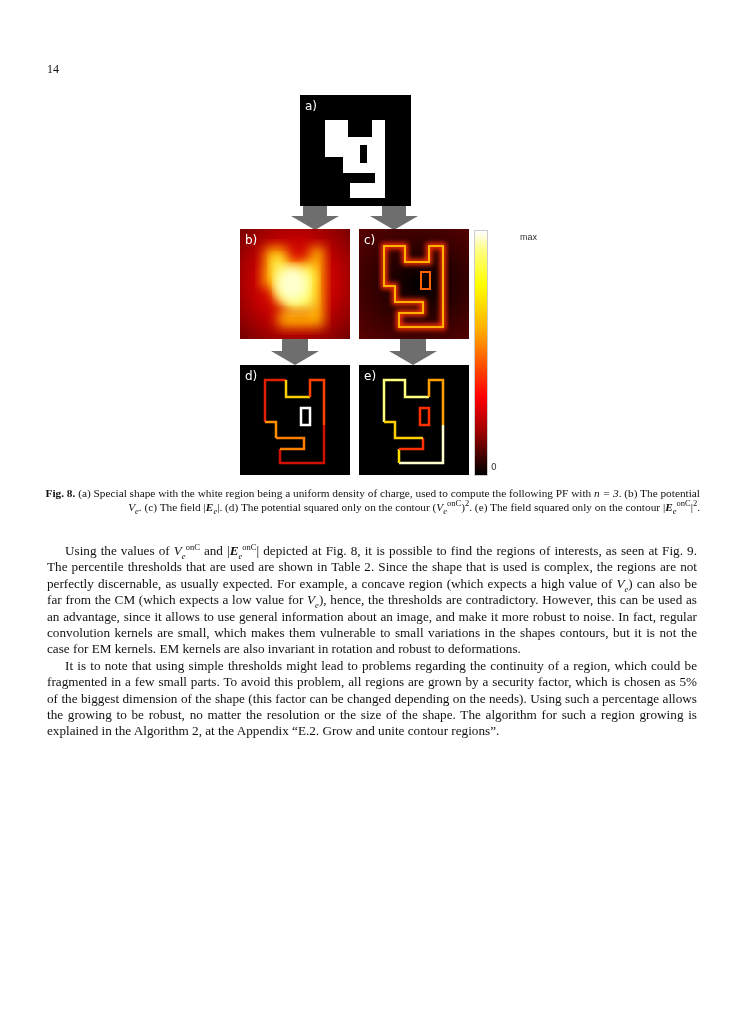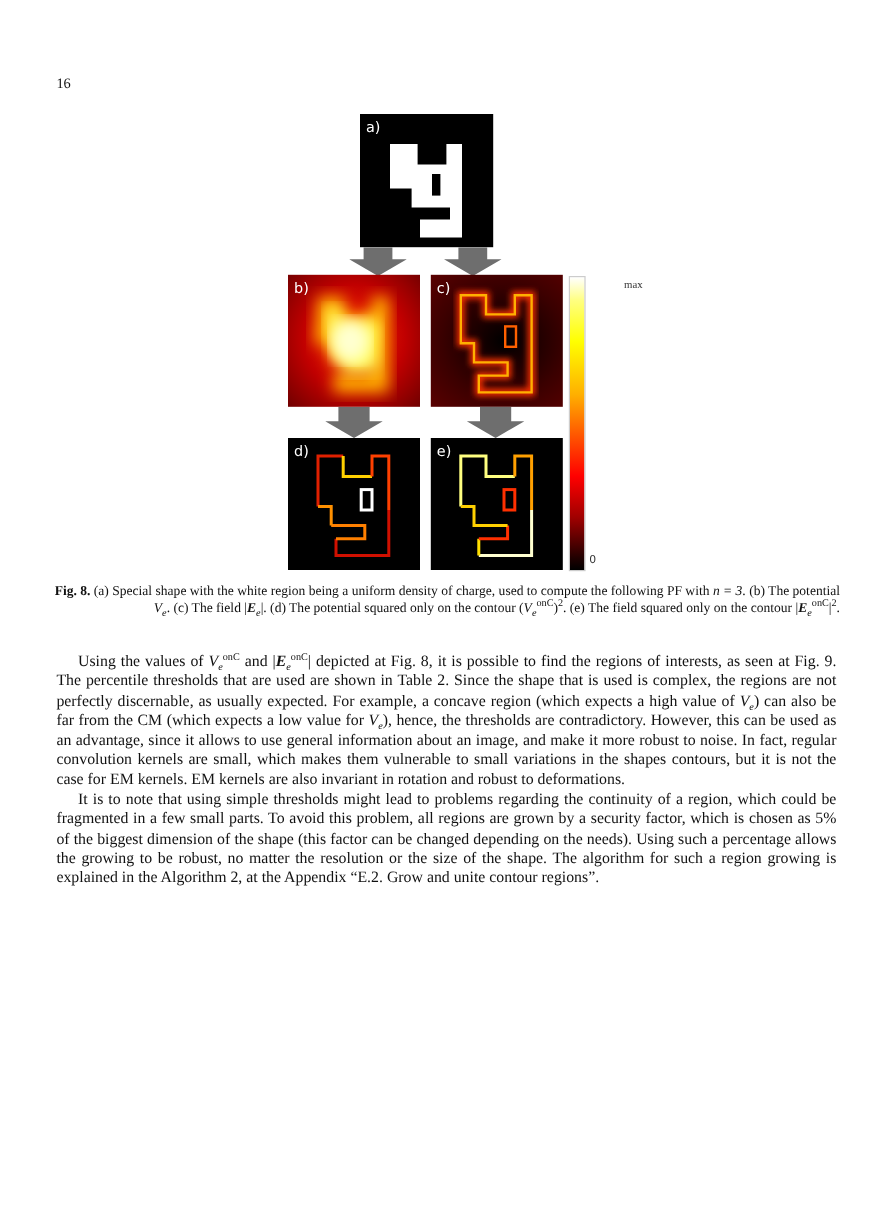--- a/index.html
+++ b/index.html
@@ -11,36 +11,36 @@
   .panel svg { position:absolute; left:0; top:0; }
   .plabel { position:absolute; left:5px; top:4px; color:#fff;
             font-family:"DejaVu Sans", sans-serif; font-size:12px; }
   .arrow { position:absolute; }
   .arrow-label { position:absolute; color:#fff; font-family:"DejaVu Serif", serif;
                  font-size:12px; text-align:center; width:100%; top:1px; font-style:italic; }
   .arrow-label.up { font-style:normal; font-family:"DejaVu Sans Mono", monospace; font-size:12px; }
   .cbar { position:absolute; left:474px; top:230px; width:12px; height:244px;
           border:1px solid #ccc;
           background:linear-gradient(to bottom,#ffffff 0%,#ffff80 8%,#ffff00 22%,#ffb000 40%,#ff5000 55%,#ff0000 68%,#a00000 82%,#200000 96%,#000 100%); }
-  .cbar-max { position:absolute; left:491px; top:232px; font-family:Liberation Serif, serif; font-size:9px; color:#333;padding-left:29px; }
+  .cbar-max { position:absolute; left:491px; top:232px; font-family:Liberation Sans, sans-serif; font-size:9px; color:#333;padding-left:29px; }
   .cbar-min { position:absolute; left:491px; top:462px; font-family:"DejaVu Sans", sans-serif; font-size:9px; color:#333; }
   .caption { position:absolute; left:40px; top:486px; width:660px; text-align:right;
              font-size:11.3px; line-height:14px; }
   .caption b { font-weight:bold; }
   .body-text { position:absolute; left:47px; top:543px; width:650px;
                font-size:13.2px; line-height:16.4px; text-align:justify; }
   .body-text p { margin:0; text-indent:18px; }
   .mi { font-style:italic; }
   .mb { font-weight:bold; font-style:italic; }
   sup, sub { font-size:8.5px; line-height:0; }
 </style>
 </head>
 <body>
 
-<div class="page-num">16</div>
+<div class="page-num">14</div>
 
 <div class="fig">
 
   <div class="panel" style="left:300px;top:95px;width:111px;height:111px;">
     <svg width="111" height="111" viewBox="0 0 111 111">
       <path d="M24 22 H47 V38 H72 V22 H84 V113 H0 Z" fill="none"></path>
       <polygon fill="#fff" points="25,25 48,25 48,42 72,42 72,25 85,25 85,103 50,103 50,88 75,88 75,78 43,78 43,62 25,62"></polygon>
       <rect x="60" y="50" width="7" height="18" fill="#000"></rect>
     </svg>
     <span class="plabel">a)</span>

